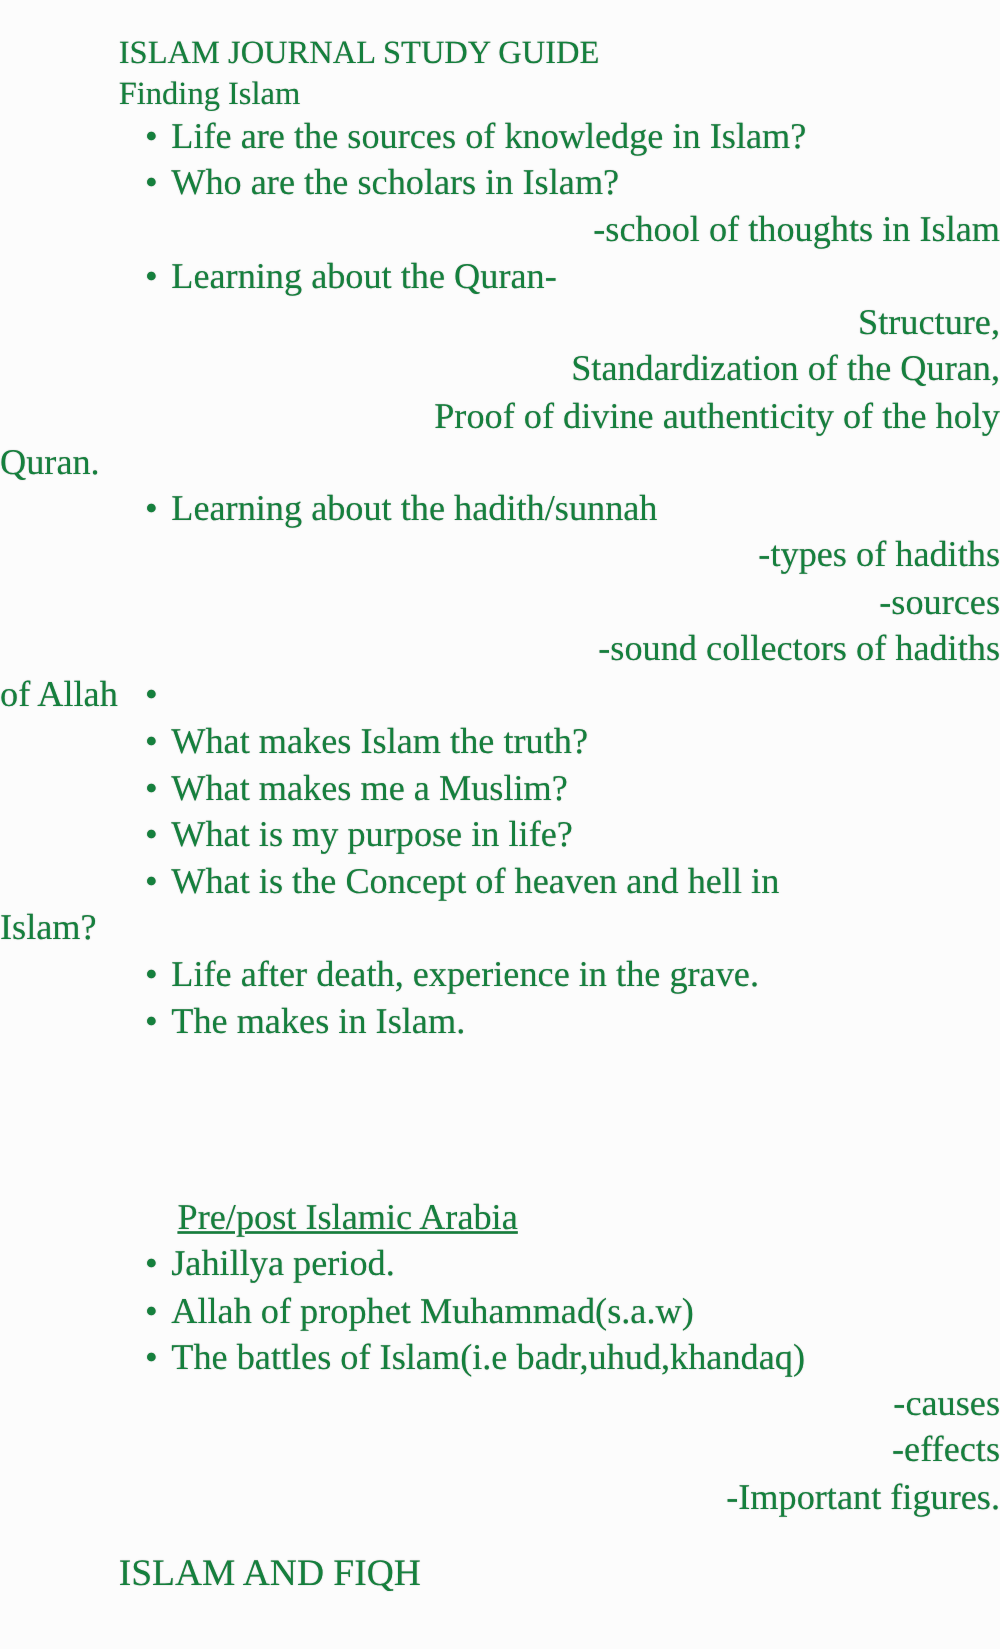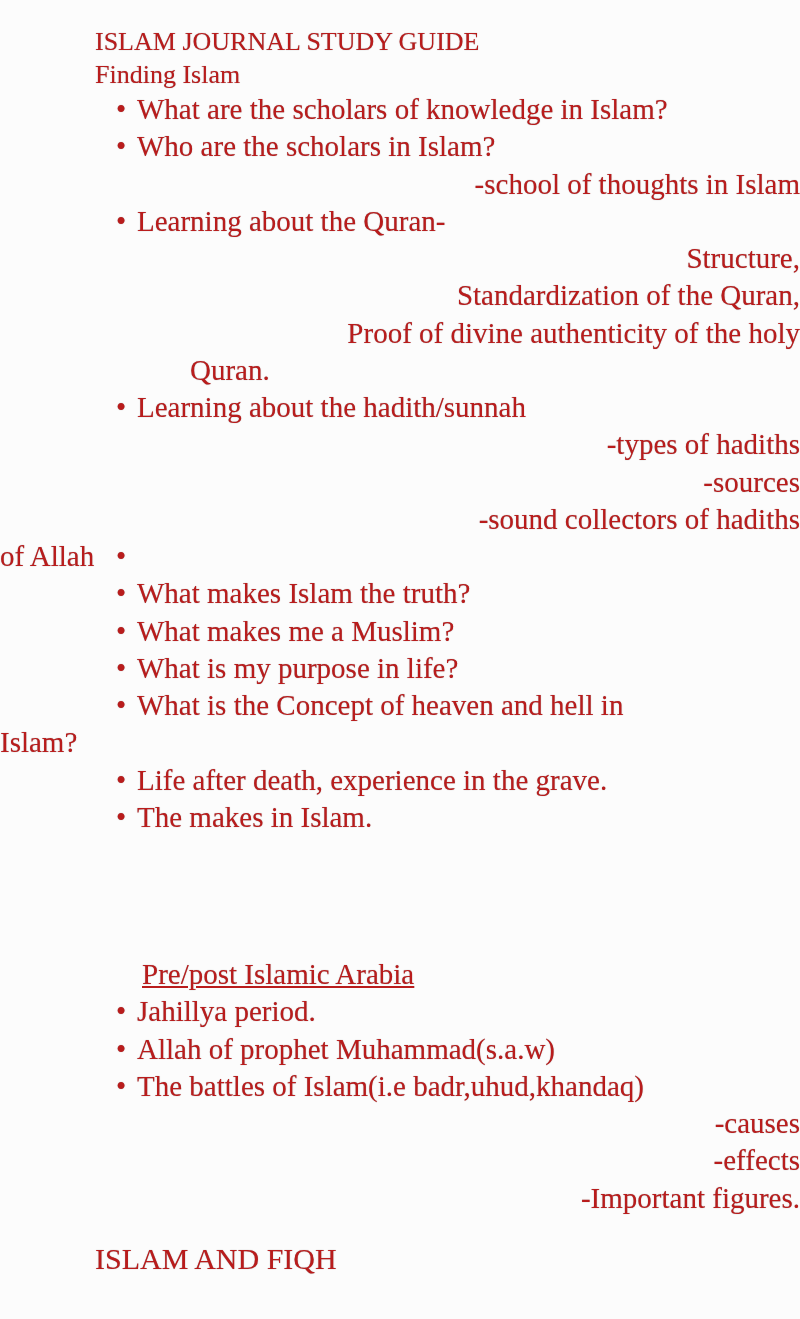--- a/index.html
+++ b/index.html
@@ -12,21 +12,21 @@
     background: #fcfcfc;
     overflow: hidden;
   }
   .page {
     position: relative;
     width: 800px;
     height: 1319px;
     box-sizing: border-box;
     padding-top: 25px;
     font-family: "Liberation Serif", "DejaVu Serif", serif;
-    color: #b91c1c;
+    color: #15803d;
     text-shadow: 0 0 1px rgba(22,22,22,0.4);
   }
   .heading-line {
     margin-left: 95px;
     font-size: 26px;
     line-height: 33px;
     white-space: nowrap;
   }
   .body-line {
     font-size: 29px;
@@ -37,21 +37,21 @@
   .li-bullet       { padding-left: 137px; }
   .li-bullet .marker {
     position: absolute;
     left: 116px;
     top: 0;
     font-size: 29px;
     line-height: 37.25px;
   }
   .li-cont         { }
   .li-sub          { padding-left: 143px; text-align: right; }
-  .li-sub2         { padding-left: 190px; }
+  .li-sub2         { }
   .li-sechead      { padding-left: 142px; text-decoration: underline; }
   .spacer-1 { height: 120px; }
   .spacer-2 { height: 23px; }
   .footer-line {
     margin-left: 95px;
     font-size: 30px;
     line-height: 37px;
     white-space: nowrap;
   }
 </style>
@@ -59,21 +59,21 @@
 <body>
 
 <div class="page">
 
   <div class="heading-line">ISLAM JOURNAL STUDY GUIDE</div>
   <div class="heading-line">Finding Islam</div>
 
   <div>
     <div class="body-line li-bullet">
       <span class="marker">•</span>
-      <span>What are the scholars of knowledge in Islam?</span>
+      <span>Life are the sources of knowledge in Islam?</span>
     </div>
     <div class="body-line li-bullet">
       <span class="marker">•</span>
       <span>Who are the scholars in Islam?</span>
     </div>
     <div class="body-line li-sub">-school of thoughts in Islam</div>
     <div class="body-line li-bullet">
       <span class="marker">•</span>
       <span>Learning about the Quran-</span>
     </div>

